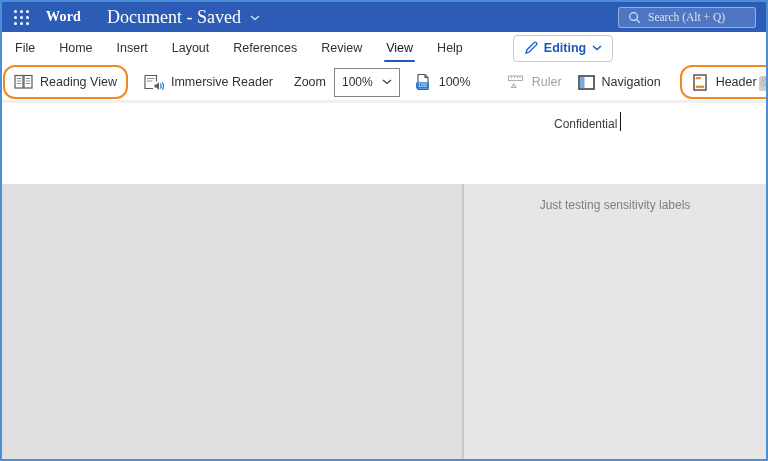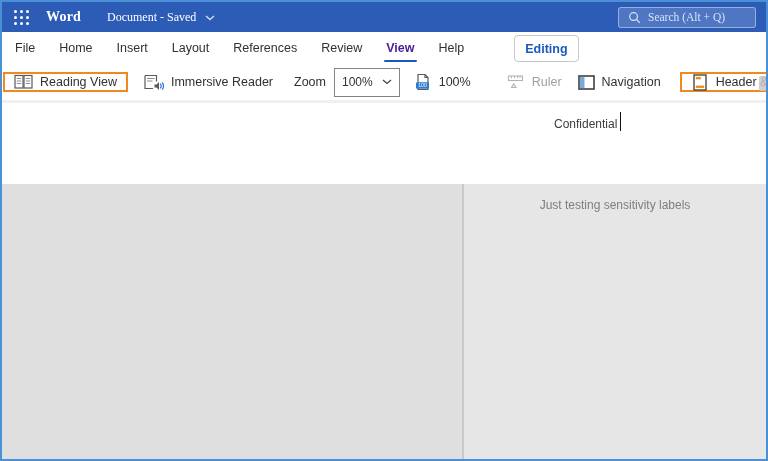--- a/index.html
+++ b/index.html
@@ -11,60 +11,60 @@
     overflow:hidden; background:#fff;
   }
 
   
   .titlebar{
     height:30px; flex:0 0 30px; background:#2d5cb7;
     display:flex; align-items:center; padding:0 10px; color:#fff;font-family:Liberation Serif, serif;
   }
   .waffle{ width:18px; height:18px; display:flex; align-items:center; justify-content:center; cursor:pointer; }
   .app-name{ font-size:14px; font-weight:700; margin-left:16px; letter-spacing:.2px; }
-  .doc-status{ font-size:12px; margin-left:26px; display:flex; align-items:center; gap:9px; }
+  .doc-status{ font-size:18px; margin-left:26px; display:flex; align-items:center; gap:9px; }
   .doc-status svg{ margin-top:2px; }
   .searchbox{
     margin-left:auto; width:138px; height:21px;
     background:rgba(255,255,255,.16); border:1px solid rgba(255,255,255,.42);
     border-radius:3px; display:flex; align-items:center; gap:7px;
     padding:0 9px; color:#d9e3f5; font-size:11.5px;
   }
 
   
   .menubar{
     height:32px; flex:0 0 32px; background:#fff;
     display:flex; align-items:center; padding-left:13px;
     font-size:12.5px; color:#323130;
   }
   .menu-item{ margin-right:24px; cursor:pointer; position:relative; }
-  .menu-item.active{ color:#4c1d95; font-weight:700; }
+  .menu-item.active{ color:#0f172a; font-weight:400; }
   .menu-item.active::after{
     content:""; position:absolute; left:-2px; right:-2px; bottom:-7px;
     height:2.5px; background:#185abd; border-radius:2px;
   }
   .editing-btn{
     margin-left:26px; height:27px; padding:0 10px;
     border:1px solid #c8c8c8; border-radius:4px; background:#fff;
     display:flex; align-items:center; gap:6px;
-    color:#185abd; font-size:12.5px; font-weight:600; cursor:pointer;flex-direction:column;
+    color:#185abd; font-size:12.5px; font-weight:600; cursor:pointer;
   }
 
   
   .ribbon{
     height:39px; flex:0 0 39px; background:#fff;
     border-bottom:3px solid #f0f0f0;
     display:flex; align-items:center; position:relative; padding-left:1px;
     font-size:12.5px; color:#323130; white-space:nowrap;
   }
   .ribbon-btn{ display:flex; align-items:center; gap:7px; cursor:pointer; padding:4px 2px; }
   .ribbon-btn.disabled{ color:#a19f9d; cursor:default; }
   .orange-box{
-    border:2.5px solid #f0891f; border-radius:0;
-    height:20px; display:flex; align-items:center; padding:0 7px;
+    border:2.5px solid #f0891f; border-radius:12px;
+    height:34px; display:flex; align-items:center; padding:0 7px;
   }
   .ribbon-label{ font-size:12.5px; }
   .zoom-select{
     height:29px; border:1px solid #848484; background:#fff;
     display:flex; align-items:center; gap:9px; padding:0 7px;
     font-size:12px; color:#323130; cursor:pointer; margin-left:8px;
   }
   .vdivider{ width:1px; height:26px; background:#d8d8d8; margin:0 14px 0 18px; }
   .clipped-icon{
     position:absolute; right:-5px; top:12px; width:12px; height:15px;

